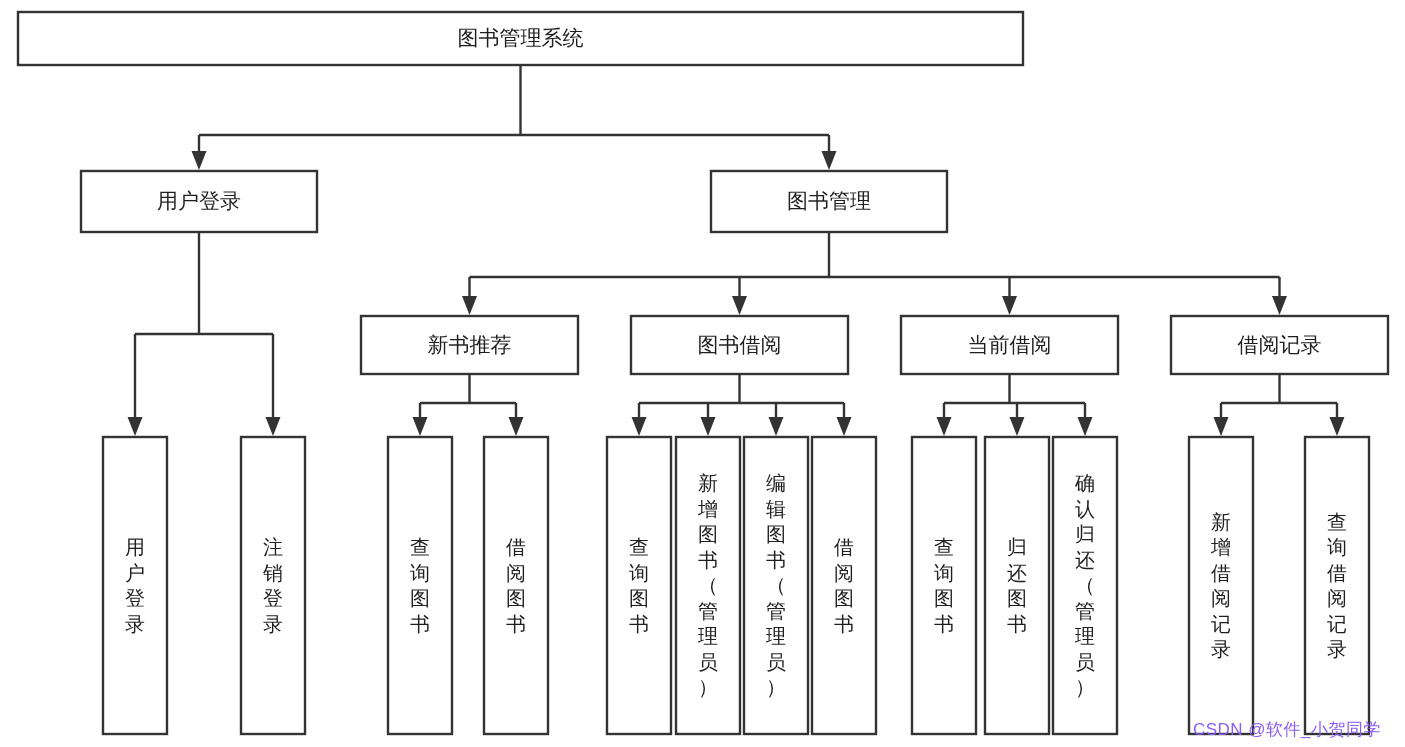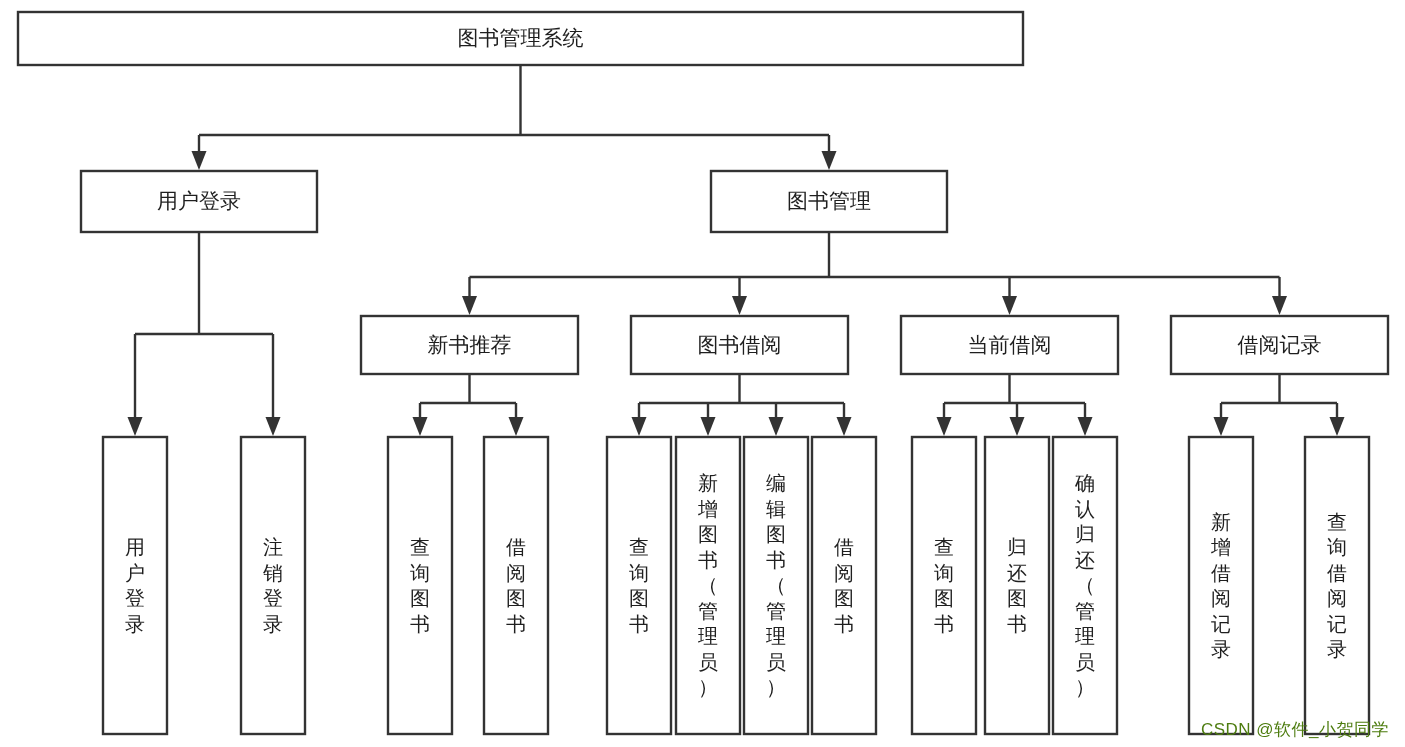--- a/index.html
+++ b/index.html
@@ -44,25 +44,25 @@
     stroke-width: 2.4;
     fill: none;
     stroke-linecap: butt;
   }
   .arrow-head {
     fill: #333333;
     stroke: none;
   }
   .watermark {
     position: absolute;
-    right: 16px;
+    right: 24px;
     bottom: 6px;
     font-family: "Liberation Sans", "DejaVu Sans", sans-serif;
     font-size: 17px;
-    color: #4d7c0f;
+    color: #8b5cf6;
     white-space: nowrap;
     letter-spacing: 0.5px;
     user-select: none;
   }
 </style>
 </head>
 <body>
 
 <svg id="canvas" viewBox="0 0 1405 747" xmlns="http://www.w3.org/2000/svg">
   <g id="edges-layer">

